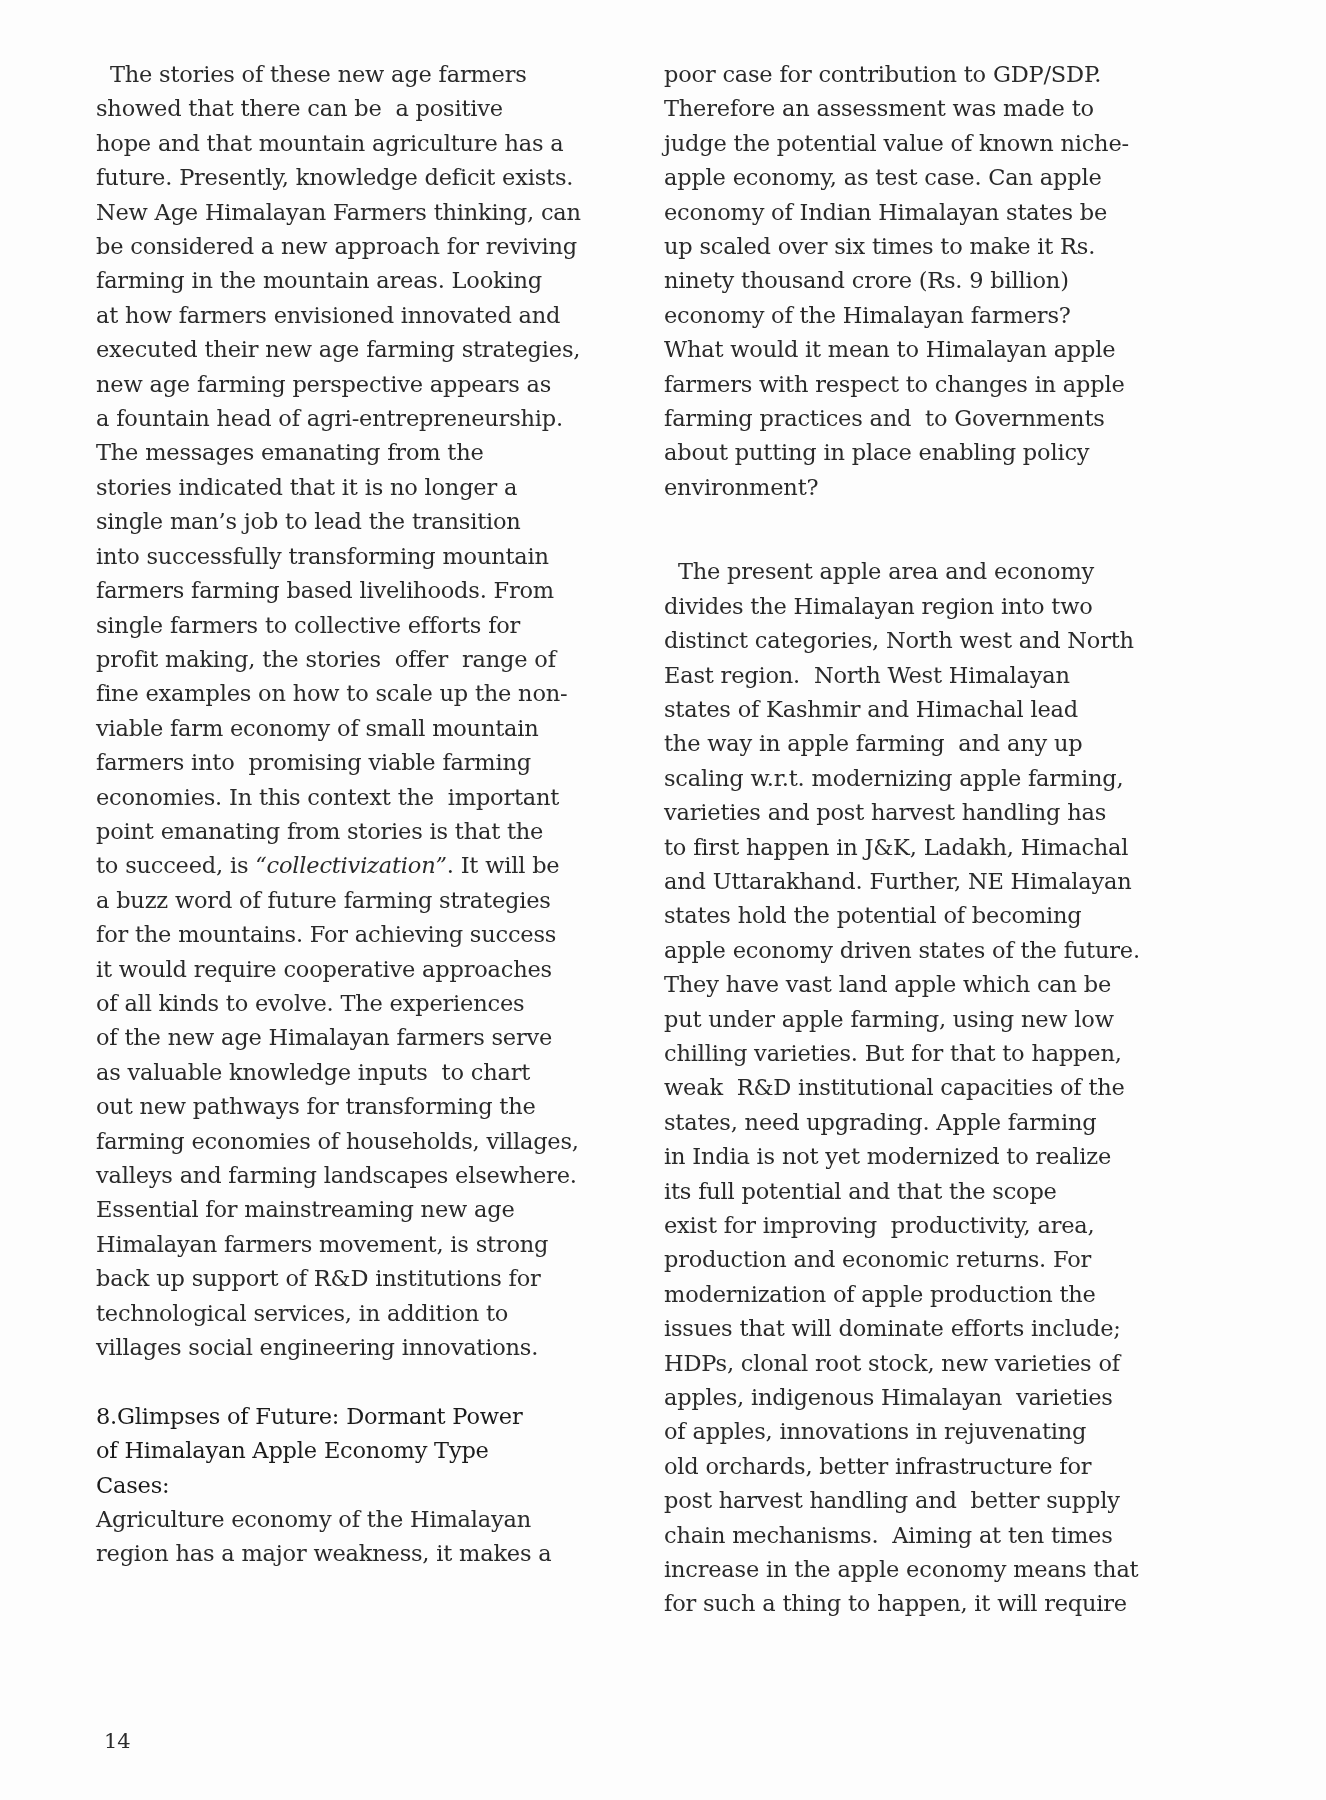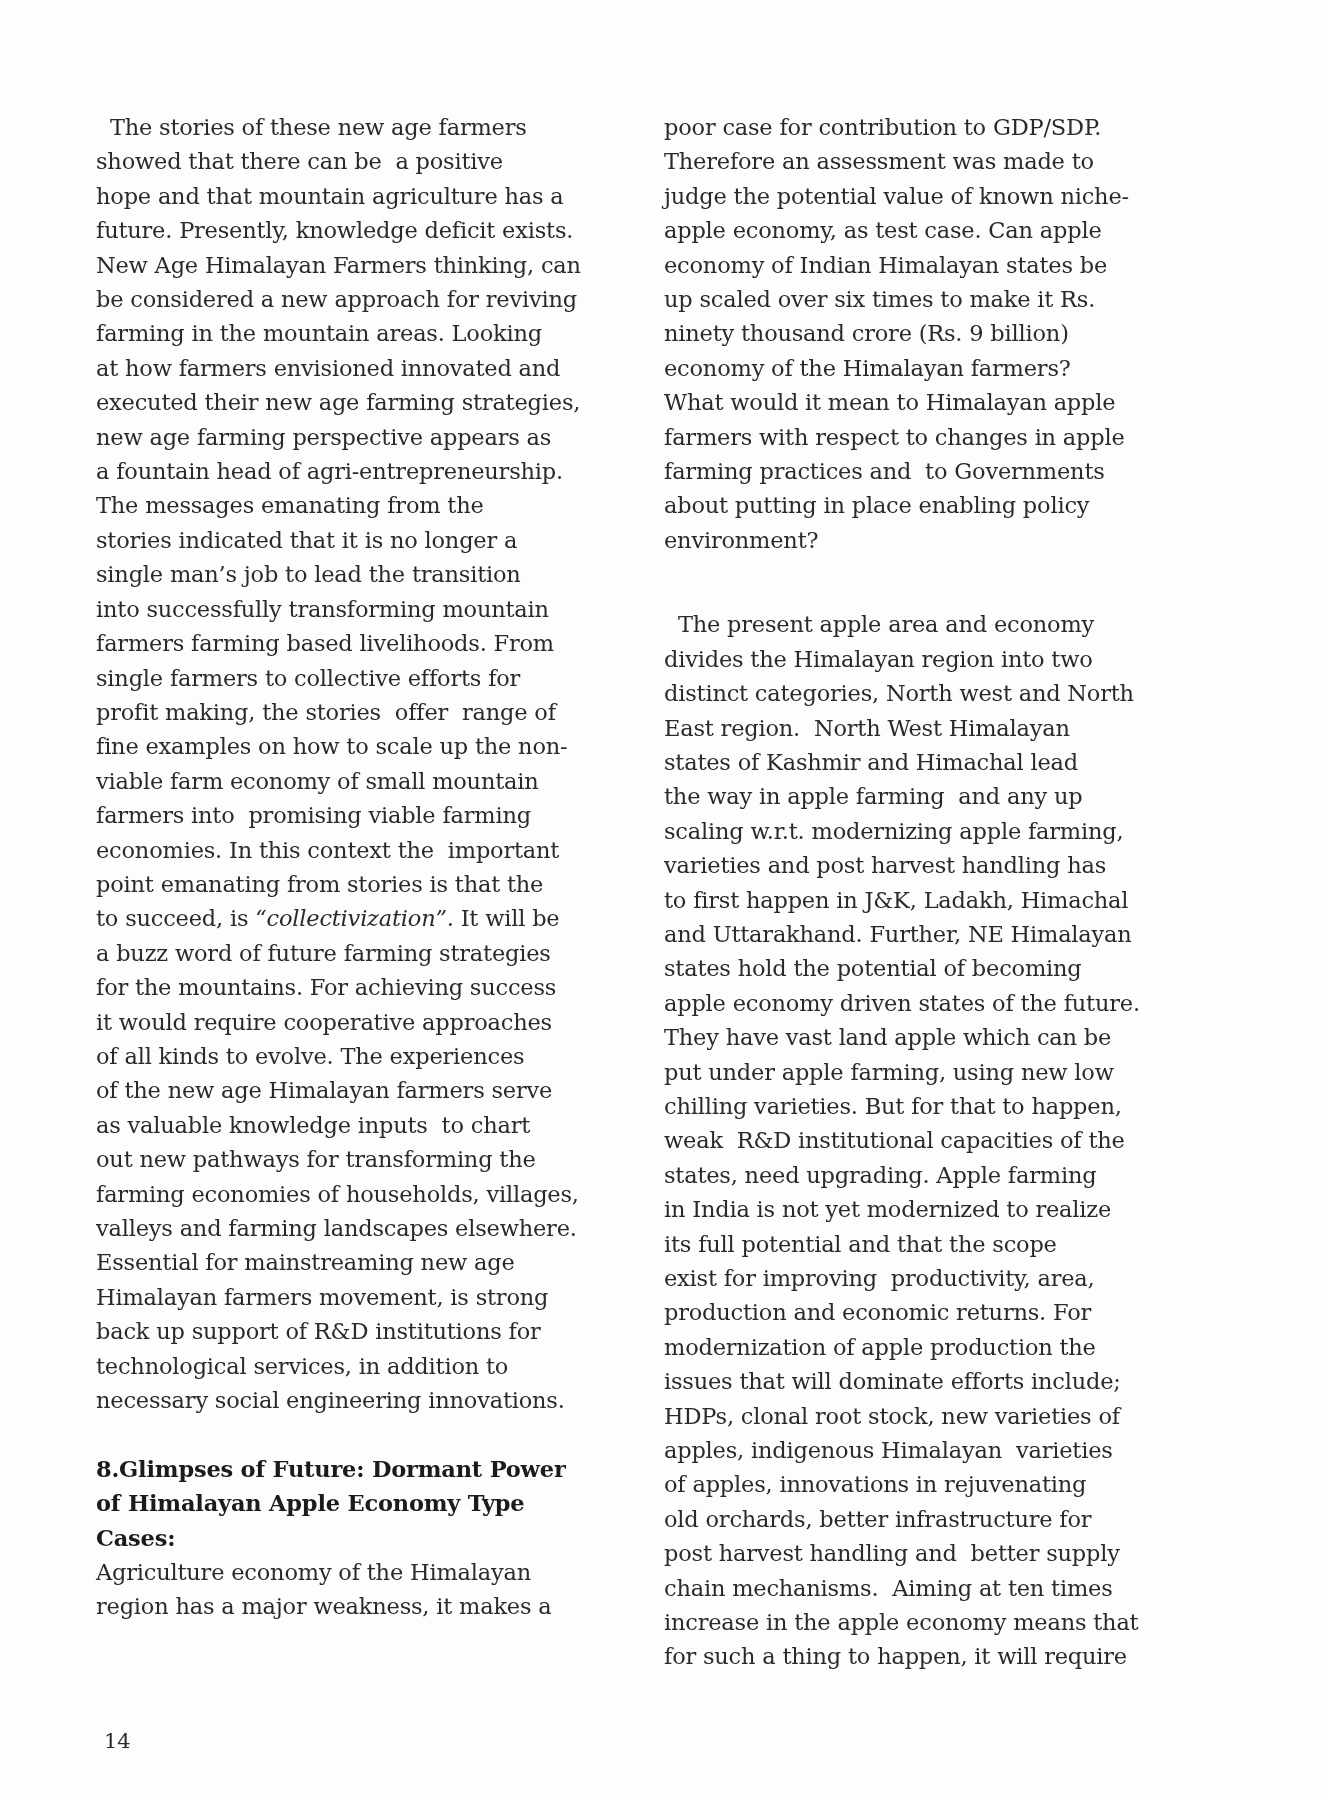--- a/index.html
+++ b/index.html
@@ -13,39 +13,39 @@
     height: 1800px;
     background: var(--page-bg);
     font-family: "DejaVu Serif", serif;
     color: var(--text);
     overflow: hidden;
   }
   .page {
     position: relative;
     width: 1326px;
     height: 1800px;
-    padding-top: 110px;
+    padding-top: 57px;
   }
   .columns {
     display: flex;
     margin-left: 96px;
   }
   .col {
     font-size: 22.5px;
     line-height: 34.4px;
   }
   .col.left  { width: 520px; margin-right: 48px; }
   .col.right { width: 560px; }
   .line {
     white-space: pre;
     letter-spacing: -0.2px;
   }
   .line em { font-style: italic; }
   .heading {
-    font-weight: bold;
+    font-weight: normal;
     color: var(--heading);
     margin-top: 34.4px;
   }
   .para-gap { margin-top: 50px; }
   .footer {
     position: absolute;
     left: 96px;
     top: 1726px;
     font-size: 21px;
     line-height: 30px;
@@ -90,21 +90,21 @@
           <div class="line">of all kinds to evolve. The experiences</div>
           <div class="line">of the new age Himalayan farmers serve</div>
           <div class="line">as valuable knowledge inputs  to chart</div>
           <div class="line">out new pathways for transforming the</div>
           <div class="line">farming economies of households, villages,</div>
           <div class="line">valleys and farming landscapes elsewhere.</div>
           <div class="line">Essential for mainstreaming new age</div>
           <div class="line">Himalayan farmers movement, is strong</div>
           <div class="line">back up support of R&amp;D institutions for</div>
           <div class="line">technological services, in addition to</div>
-          <div class="line">necessary social engineering innovations.</div>
+          <div class="line">villages social engineering innovations.</div>
         </div>
       <div class="heading">
           <div class="line">8.Glimpses of Future: Dormant Power</div>
           <div class="line">of Himalayan Apple Economy Type</div>
           <div class="line">Cases:</div>
         </div>
       <div class="para">
           <div class="line">Agriculture economy of the Himalayan</div>
           <div class="line">region has a major weakness, it makes a</div>
         </div>

